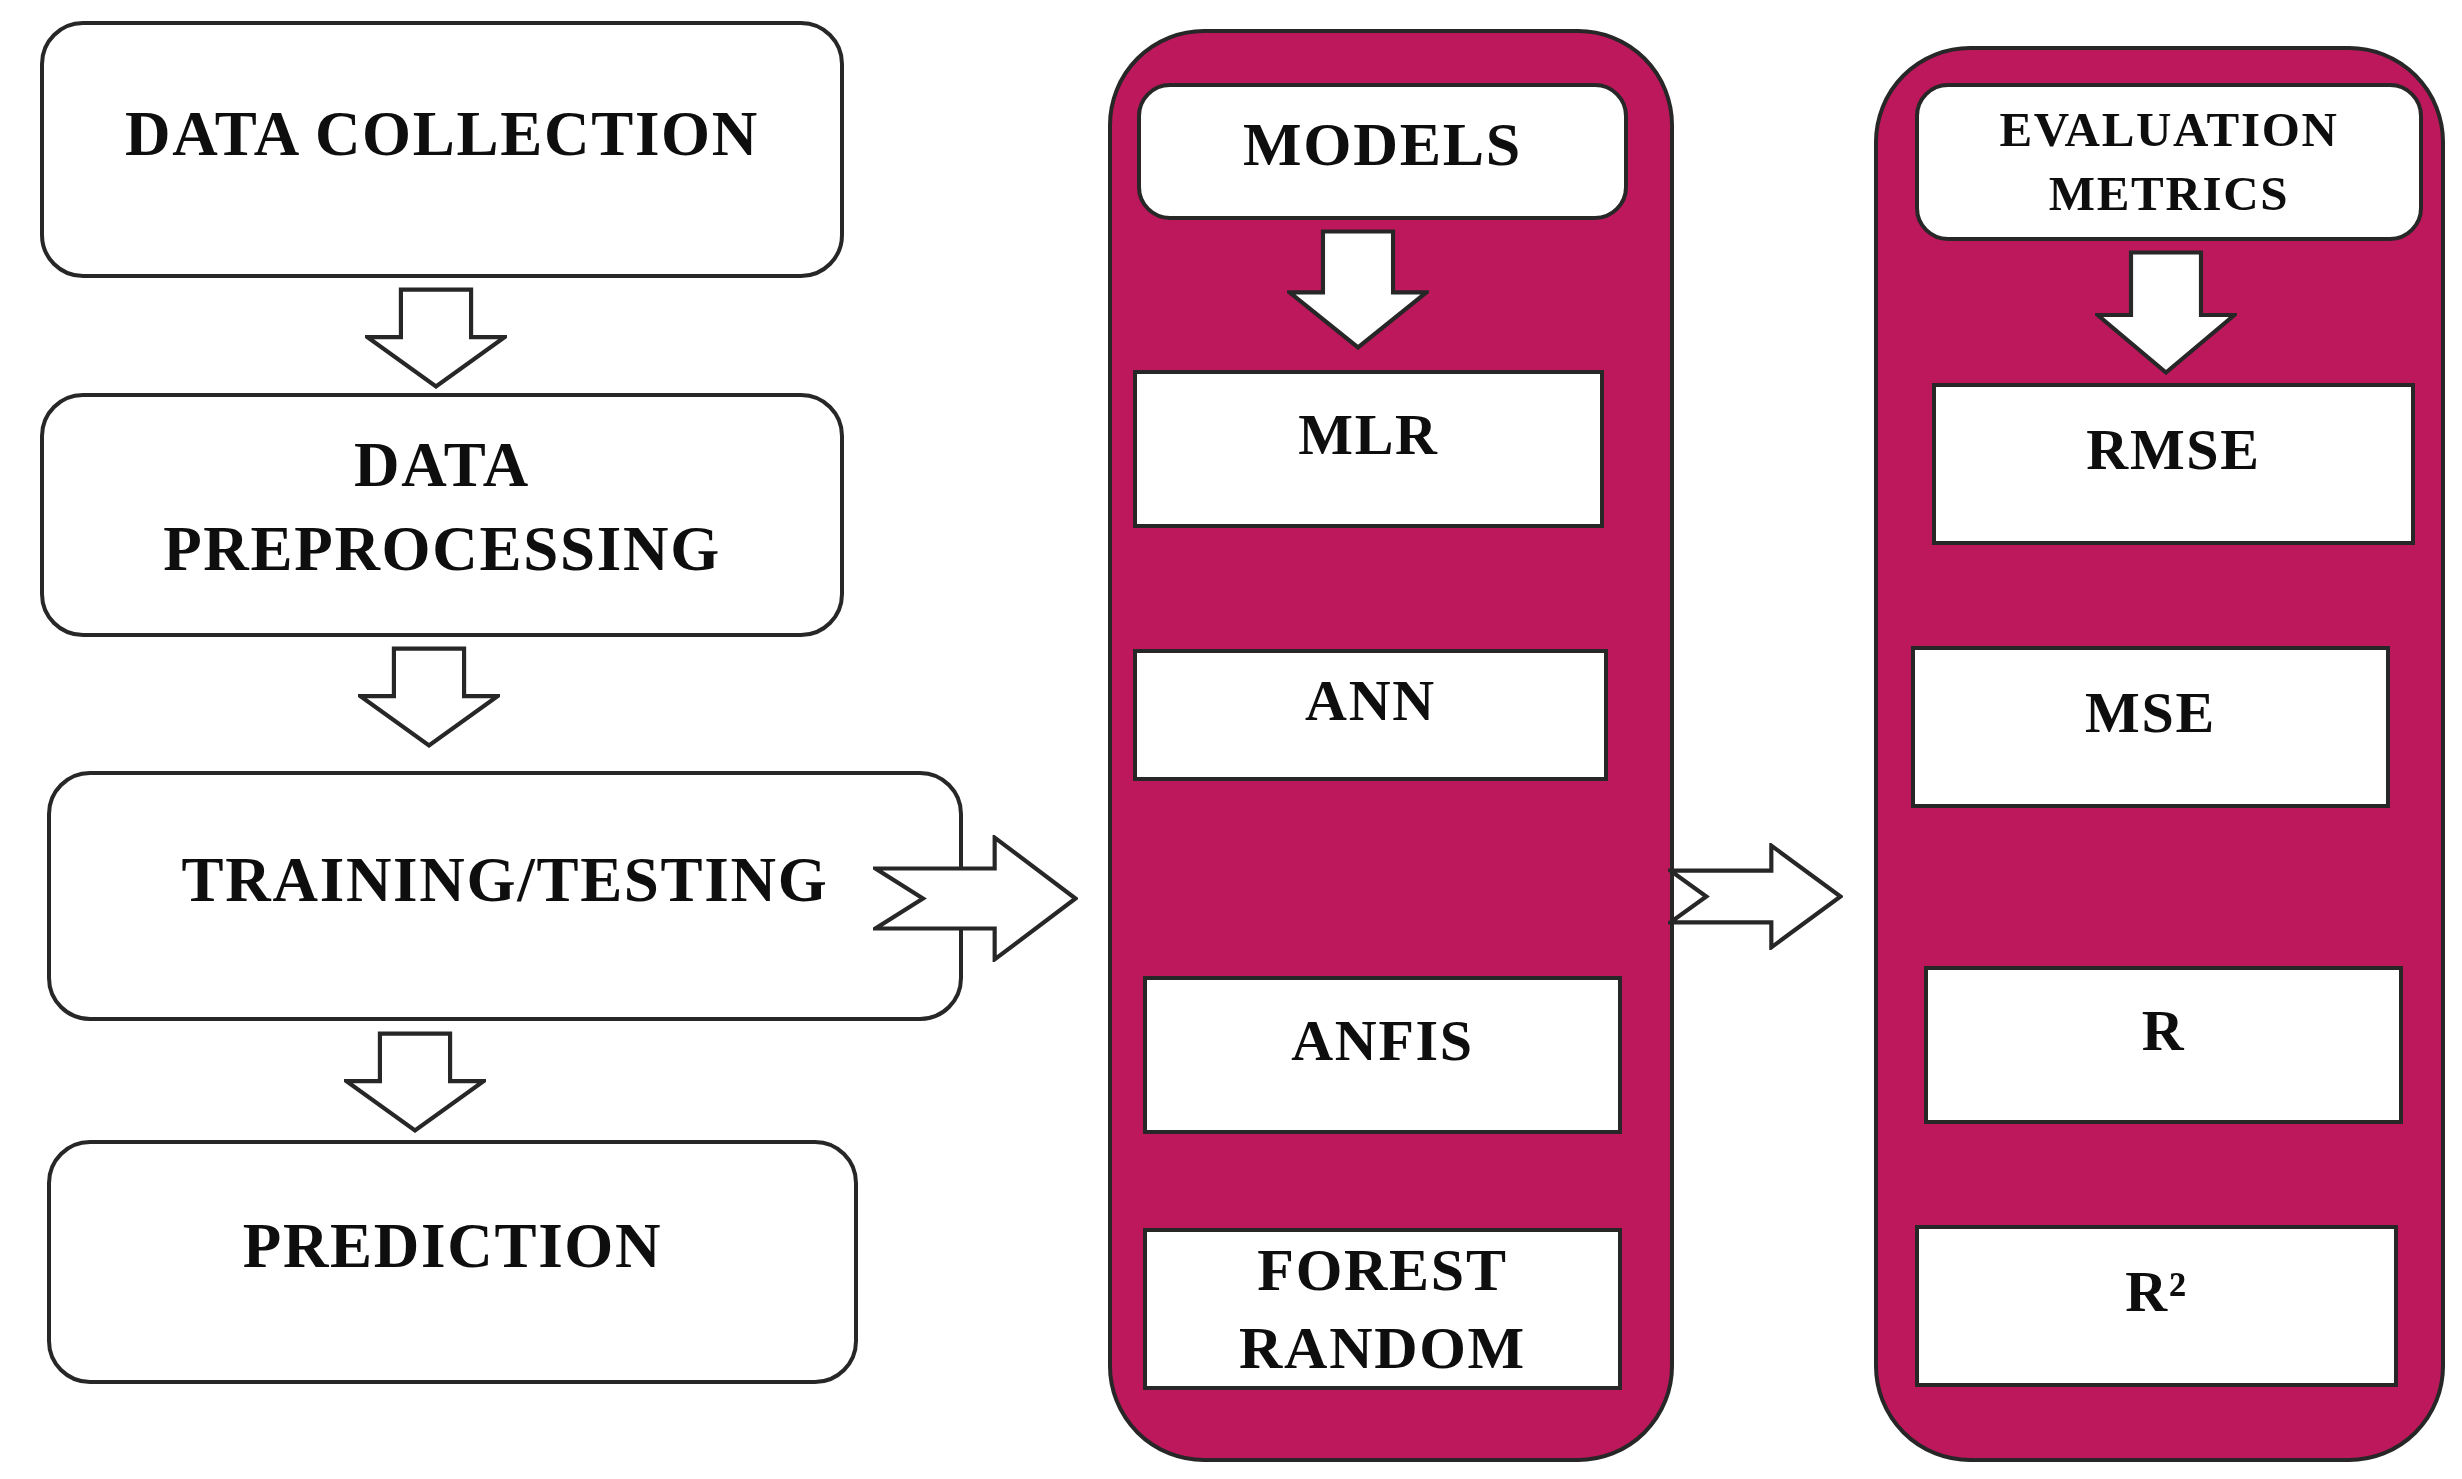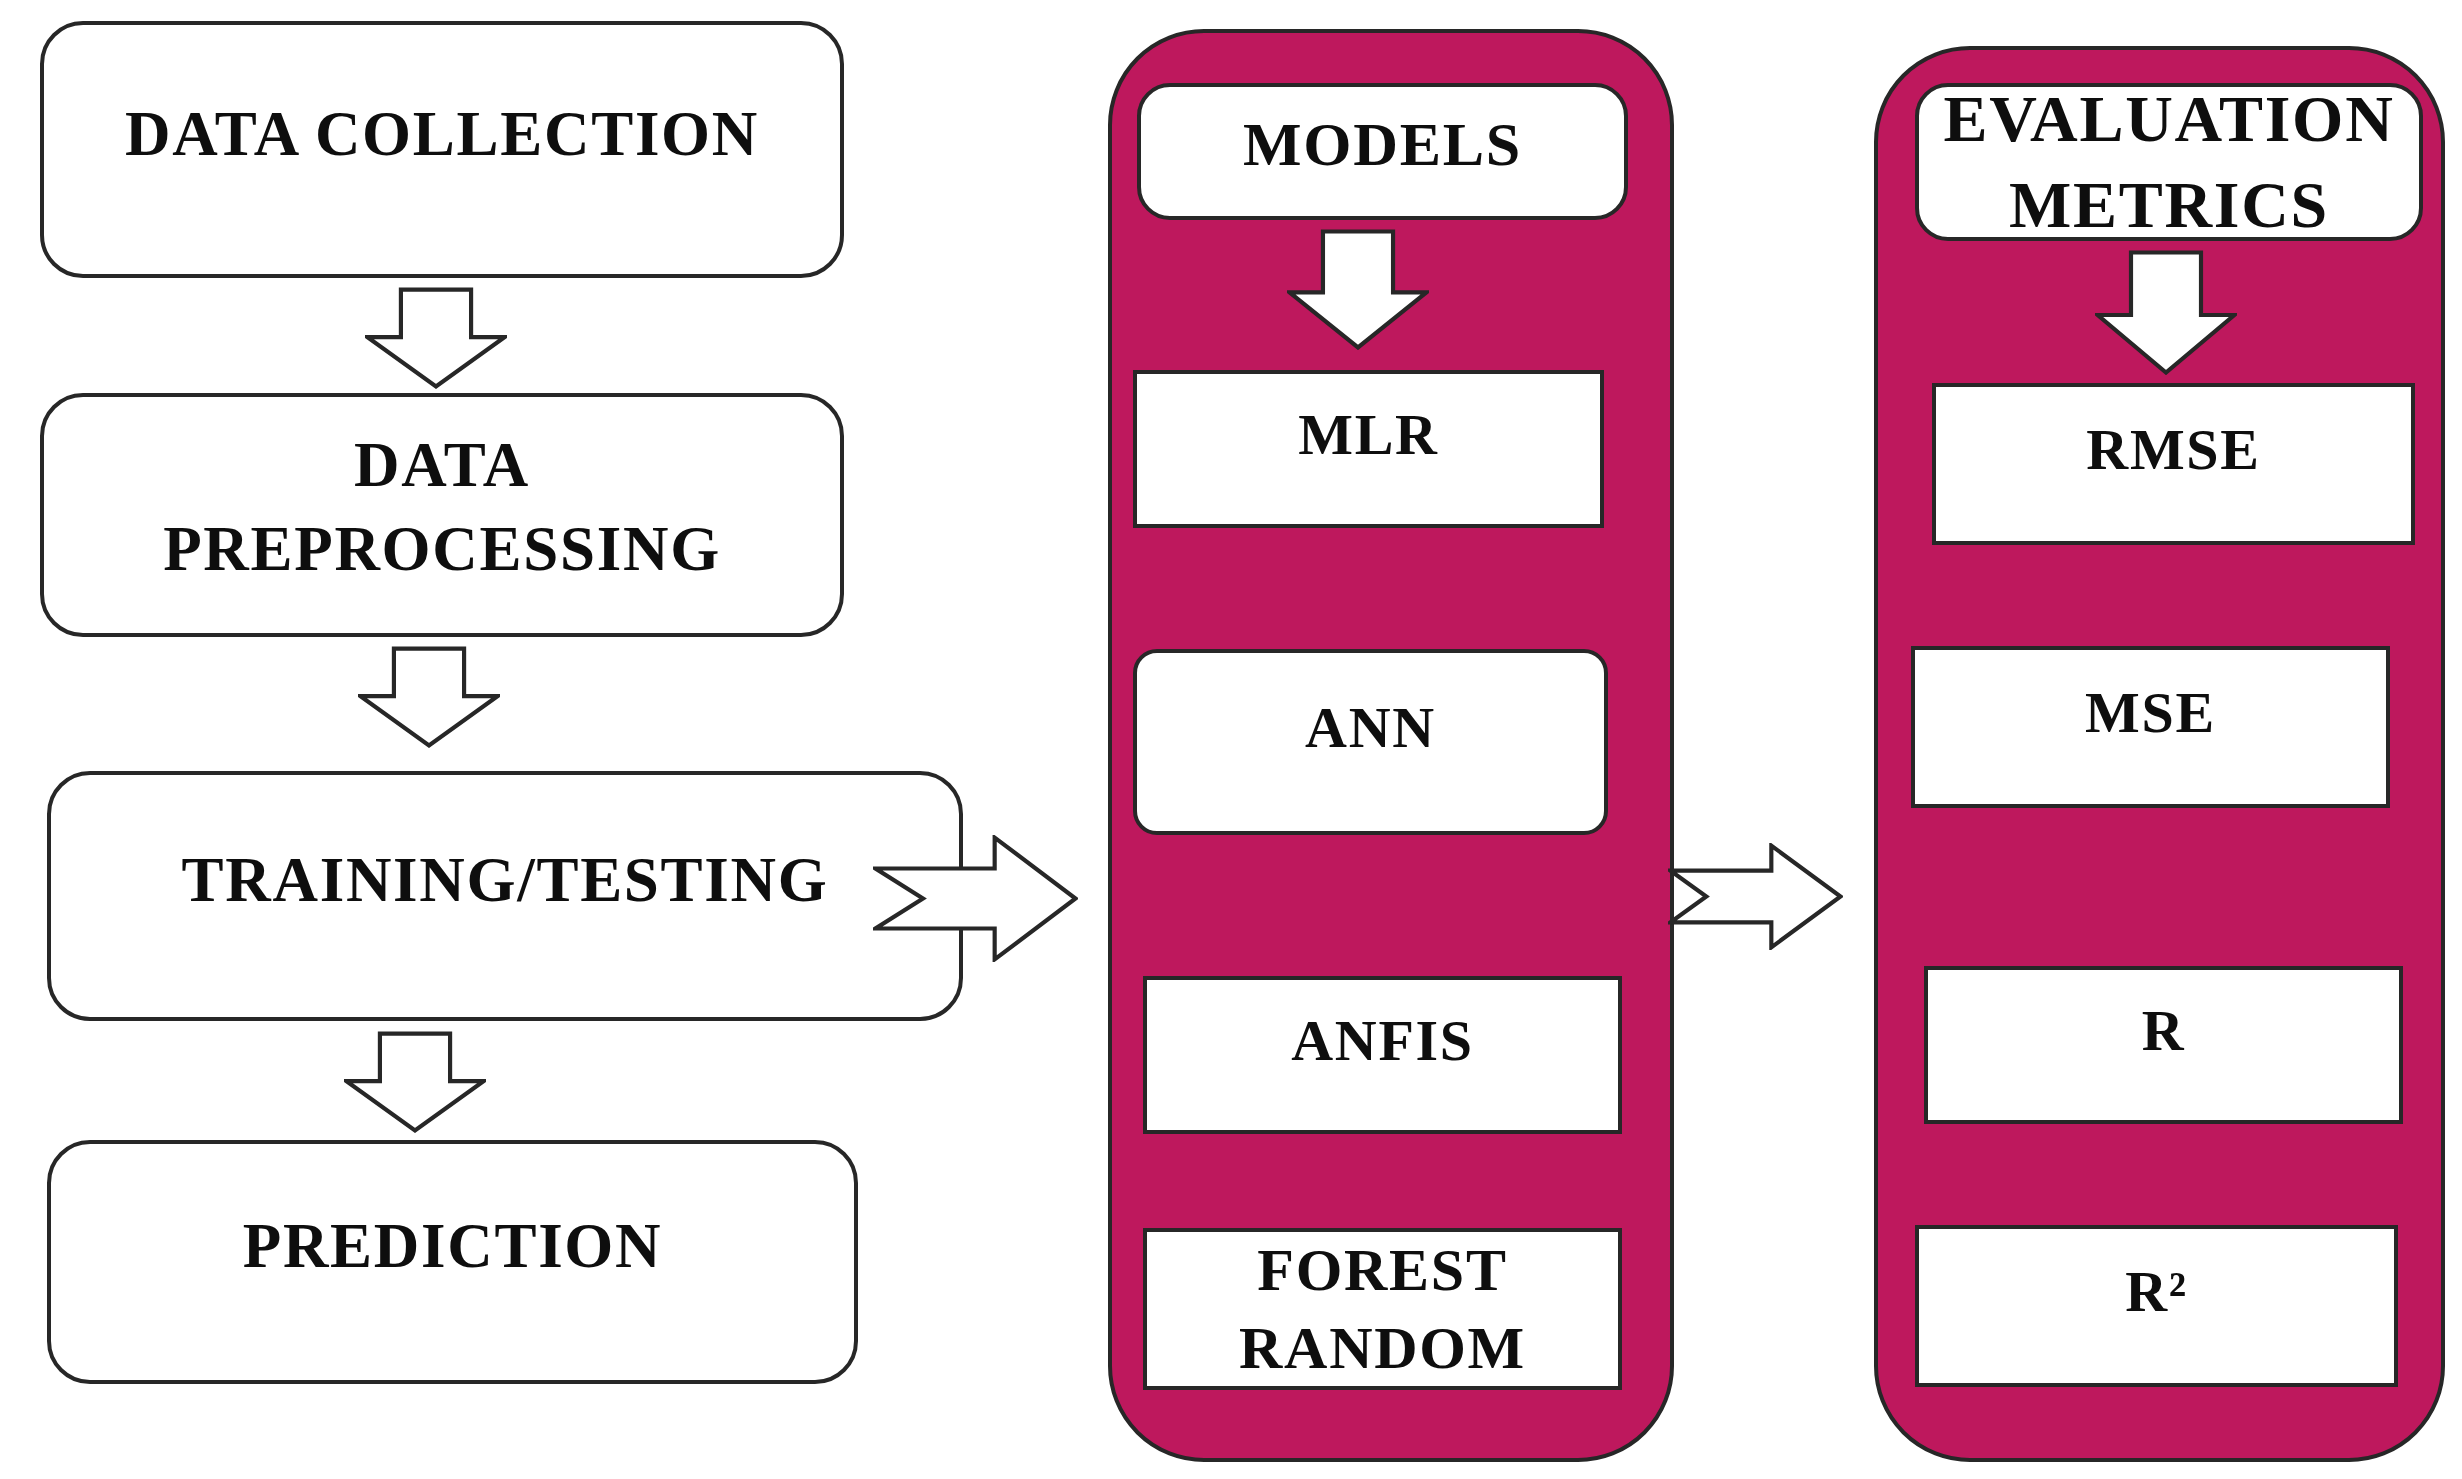--- a/index.html
+++ b/index.html
@@ -33,21 +33,21 @@
     background: #be185d;
     border: 4.2px solid #272727;
     border-radius: 96px;
   }
   .arrow  { position: absolute; display: block; }
   .line   { display: block; }
   .t76 { font-size: 63px; line-height: 1.32; }
   .t74 { font-size: 62px; }
   .t70 { font-size: 58px; }
   .t72 { font-size: 60px; line-height: 1.3; }
-  .t64 { font-size: 66px; line-height: 1.3; }
+  .t64 { font-size: 49px; line-height: 1.3; }
   .pb  { padding-bottom: 30px; }
   .pbs { padding-bottom: 15px; }
 </style>
 </head>
 <body>
 
 <div class="canvas">
 
   <div class="box round t76 pb" style="left:40px; top:21px; width:804px; height:257px;">
     <span class="line">DATA COLLECTION</span>
@@ -89,21 +89,21 @@
     </div>
 
     <svg class="arrow" style="left:175px; top:196px;" width="142" height="121" viewBox="0 0 170 145">
       <polygon points="43,3 127,3 127,76 167,76 85,142 3,76 43,76" fill="#ffffff" stroke="#272727" stroke-width="5" stroke-linejoin="miter"></polygon>
     </svg>
 
     <div class="box t70 pb" style="left:21px; top:337px; width:471px; height:158px;">
       <span class="line">MLR</span>
     </div>
 
-    <div class="box t70 pb" style="left:21px; top:616px; width:475px; height:186px;border-radius:24px;">
+    <div class="box t70 pb" style="left:21px; top:616px; width:475px; height:132px;">
       <span class="line">ANN</span>
     </div>
 
     <div class="box t70 pb" style="left:31px; top:943px; width:479px; height:158px;">
       <span class="line">ANFIS</span>
     </div>
 
     <div class="box t72" style="left:31px; top:1195px; width:479px; height:162px;">
       <span class="line">FOREST</span>
       <span class="line">RANDOM</span>

